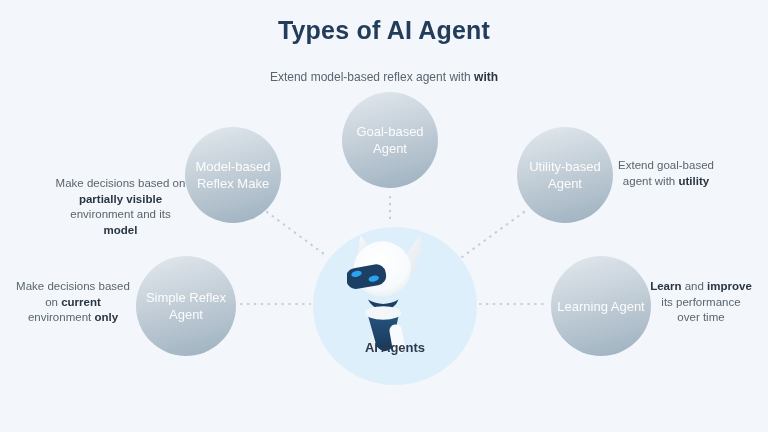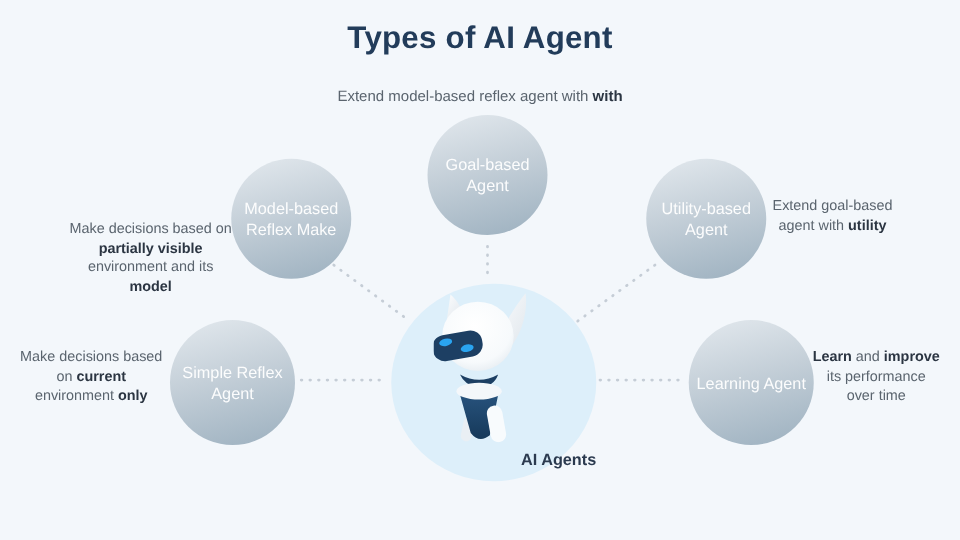--- a/index.html
+++ b/index.html
@@ -44,22 +44,22 @@
   .node-utility { left: 517px; top: 127px; width: 96px;  height: 96px; }
   .node-simple  { left: 136px; top: 256px; width: 100px; height: 100px; align-items: center; }
   .node-learning{ left: 551px; top: 256px; width: 100px; height: 100px; }
 
   .center-circle {
     position: absolute; left: 313px; top: 227px;
     width: 164px; height: 158px; border-radius: 50%;
     background: #ddeffa;
   }
   .center-label {
-    position: absolute; left: 313px; top: 360px; width: 164px;
-    text-align: right; font-size: 13px; font-weight: bold; color: #2b3a4f;
+    position: absolute; left: 313px; top: 340px; width: 164px;
+    text-align: center; font-size: 13px; font-weight: bold; color: #2b3a4f;
   }
   .robot { position: absolute; left: 347px; top: 228px; width: 84px; height: 126px; }
 
   .connectors { position: absolute; inset: 0; pointer-events: none; }
 </style>
 </head>
 <body>
 
 <div class="stage">
 

